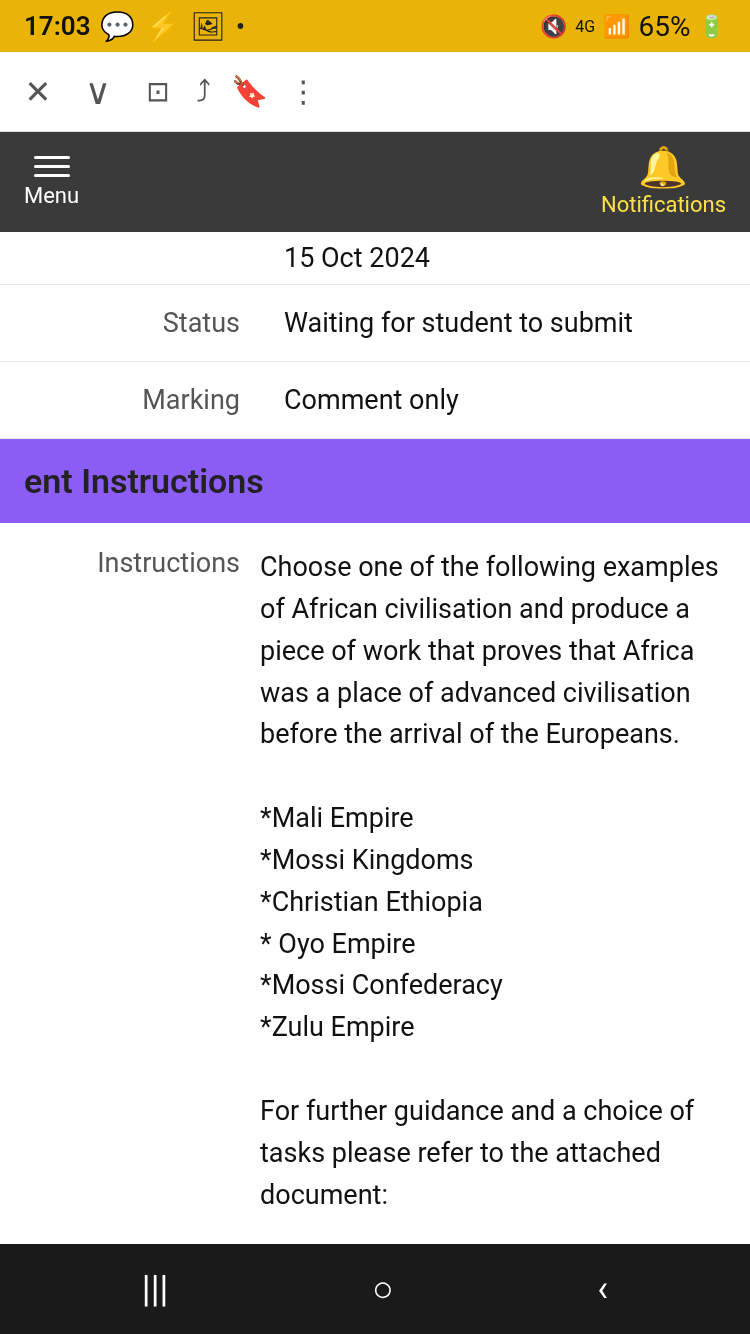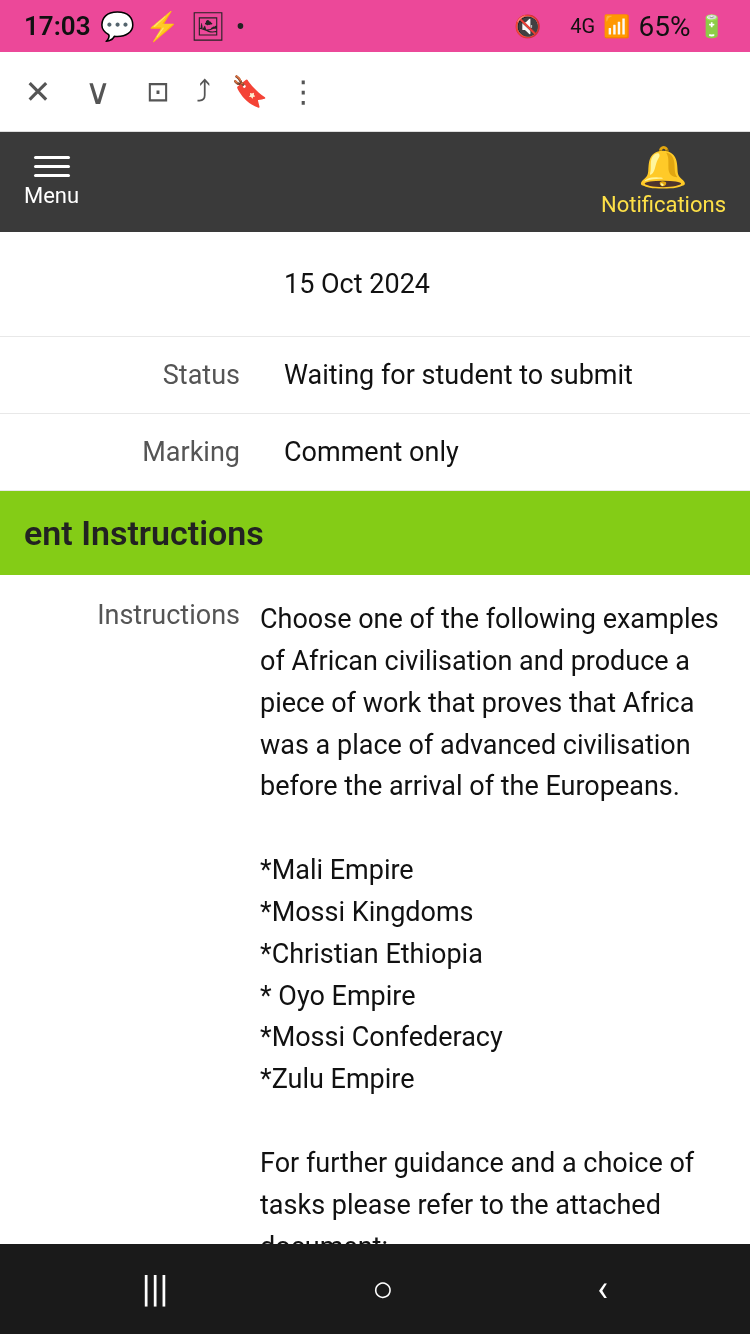--- a/index.html
+++ b/index.html
@@ -8,21 +8,21 @@
       width: 750px;
       min-height: 1334px;
       font-family: -apple-system, BlinkMacSystemFont, 'Segoe UI', Roboto, sans-serif;
       background: #fff;
       font-size: 28px;
       color: #222;
     }
 
     
     .status-bar {
-      background: #ec4899;
+      background: #eab308;
       display: flex;
       justify-content: space-between;
       align-items: center;
       padding: 10px 24px;
       height: 52px;
     }
     .status-time {
       font-size: 26px;
       font-weight: 600;
       color: #111;
@@ -153,36 +153,36 @@
       color: #555;
       font-weight: 400;
       width: 260px;
       padding-right: 20px;
     }
     .info-table td.value {
       color: #111;
       font-weight: 400;
     }
     .date-row td {
-      padding: 36px 24px;
+      padding: 10px 24px;
     }
     .date-value {
       color: #666;
       font-size: 26px;
     }
     .course-arrow {
       float: right;
       font-size: 24px;
       color: #888;
       margin-top: 4px;
     }
 
     
     .section-header {
-      background: #84cc16;
+      background: #8b5cf6;
       padding: 22px 24px;
     }
     .section-title {
       font-size: 34px;
       font-weight: 600;
       color: #222;
     }
 
     
     .instructions-table {
@@ -229,21 +229,21 @@
 <div class="status-bar">
   <div class="status-left">
     <span class="status-time">17:03</span>
     <span>💬</span>
     <span>⚡</span>
     <span>🖼</span>
     <span>•</span>
   </div>
   <div class="status-icons">
     <span>🔇</span>
-    <span style="font-size:20px;margin-left:21px;">4G</span>
+    <span style="font-size:16px;">4G</span>
     <span>📶</span>
     <span style="font-size:28px;">65%</span>
     <span>🔋</span>
   </div>
 </div>
 
 <div class="browser-bar">
   <span class="browser-nav-icon">✕</span>
   <span class="browser-nav-icon" style="font-size:36px;">∨</span>
   <span class="browser-nav-icon" style="font-size:28px;">⊡</span>

